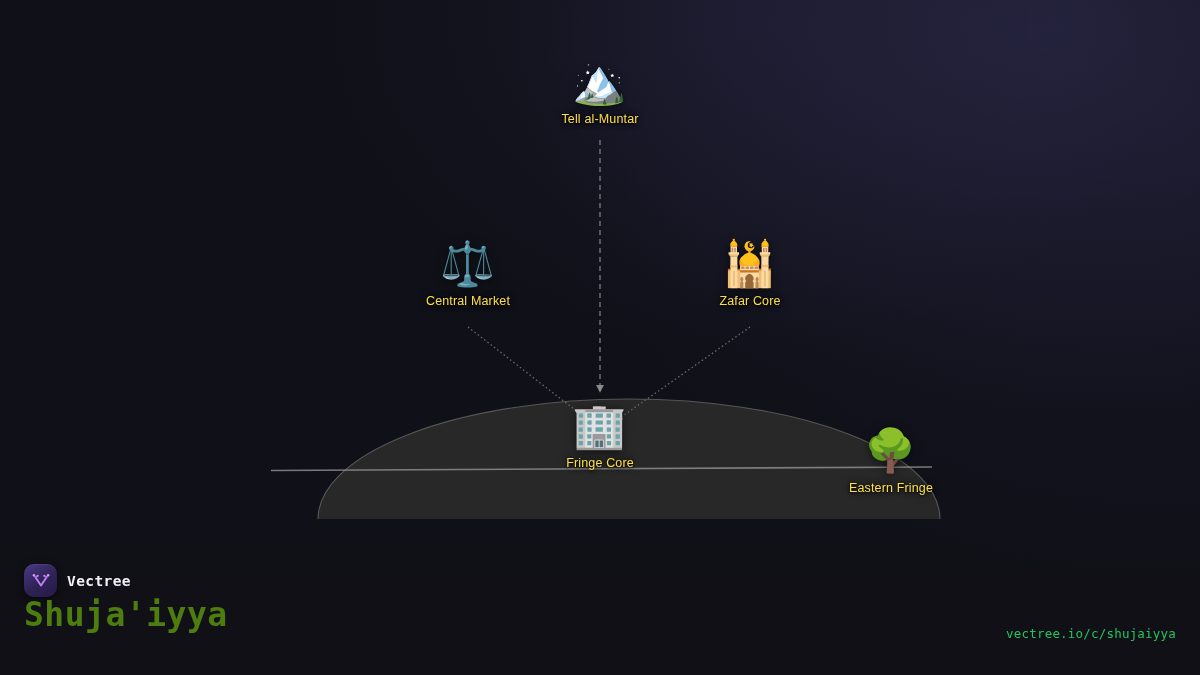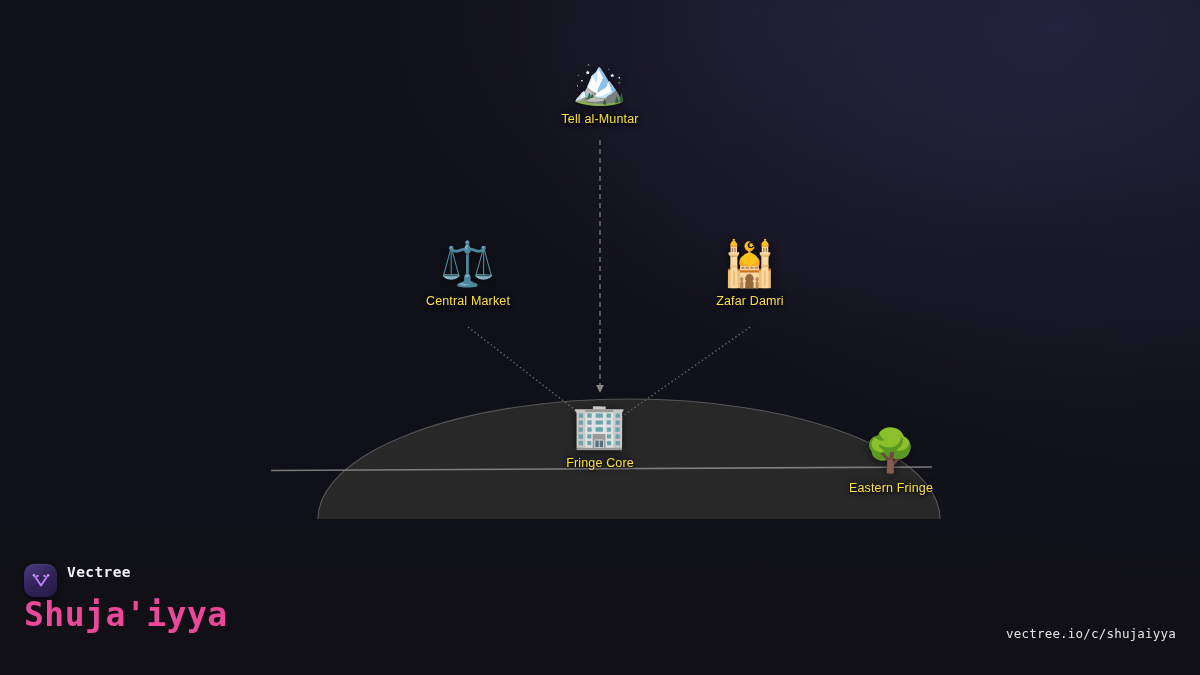--- a/index.html
+++ b/index.html
@@ -102,21 +102,21 @@
     left: 0; right: 0; bottom: 0;
     height: 120px;
     z-index: 20;
   }
 
   .brand-row {
     position: absolute;
     left: 24px;
     top: 9px;
     display: flex;
-    align-items: flex-start;
+    align-items: center;
     gap: 10px;
   }
 
   .brand-logo {
     width: 33px;
     height: 33px;
     border-radius: 10px;
     background: linear-gradient(145deg, #4a3b86 0%, #2f2356 52%, #241a47 100%);
     display: flex;
     align-items: center;
@@ -133,33 +133,33 @@
     letter-spacing: 0.4px;
   }
 
   .page-title {
     position: absolute;
     left: 24px;
     top: 40px;
     font-family: "DejaVu Sans Mono", "Liberation Mono", monospace;
     font-size: 33px;
     font-weight: bold;
-    color: #ec4899;
+    color: #4d7c0f;
     letter-spacing: 0.5px;
     line-height: 40px;
     white-space: nowrap;
   }
 
   .footer-url {
     position: absolute;
     right: 24px;
     bottom: 34px;
     font-family: "DejaVu Sans Mono", "Liberation Mono", monospace;
     font-size: 12.5px;
-    color: #e5e5e5;
+    color: #22c55e;
     letter-spacing: 0.2px;
     white-space: nowrap;
   }
 </style>
 </head>
 <body>
 
 <div id="app">
 
   <div class="bg-glow"></div>
@@ -197,21 +197,21 @@
       <span class="node-label">Tell al-Muntar</span>
     </div>
 
     <div class="node n-market">
       <span class="node-icon">⚖️</span>
       <span class="node-label">Central Market</span>
     </div>
 
     <div class="node n-zafar">
       <span class="node-icon">🕌</span>
-      <span class="node-label">Zafar Damri</span>
+      <span class="node-label">Zafar Core</span>
     </div>
 
     <div class="node n-urban">
       <span class="node-icon">🏢</span>
       <span class="node-label">Fringe Core</span>
     </div>
 
     <div class="node n-eastern">
       <span class="node-icon">🌳</span>
       <span class="node-label">Eastern Fringe</span>

